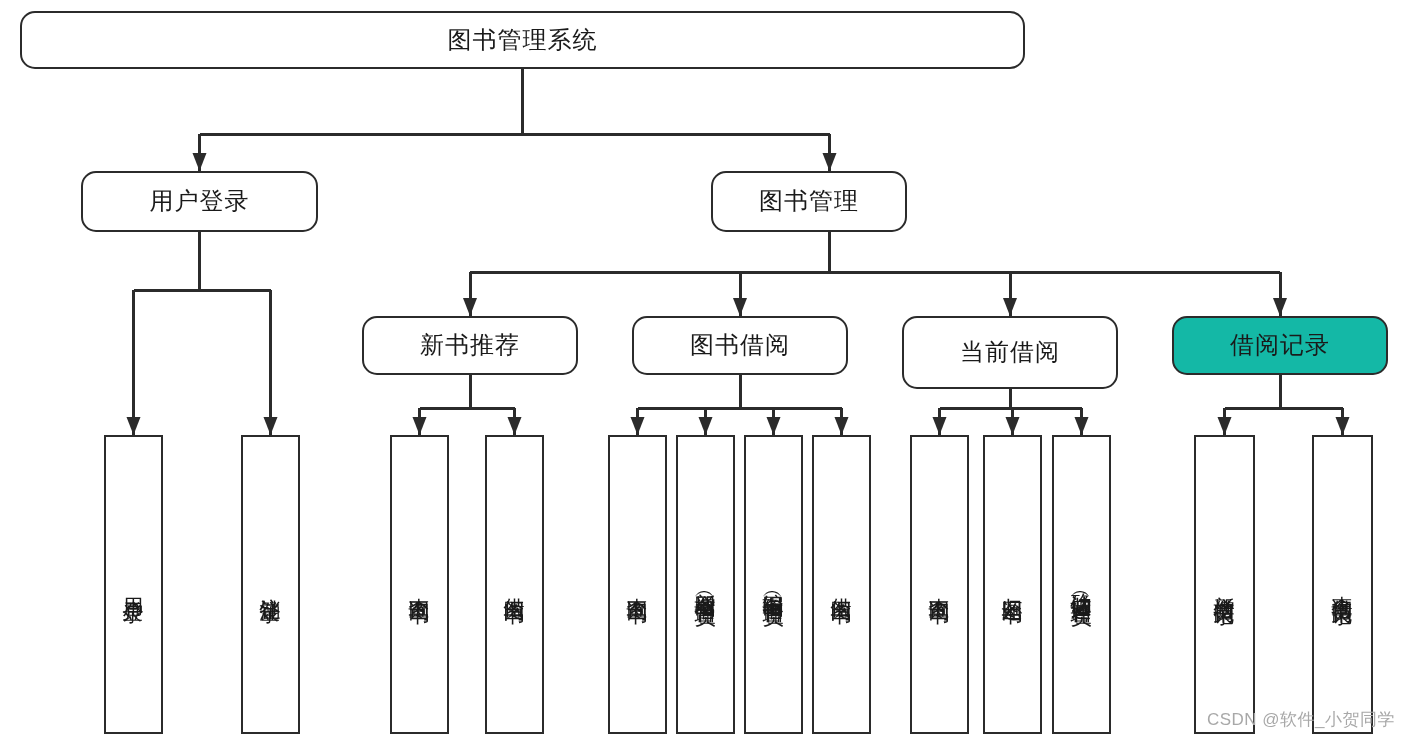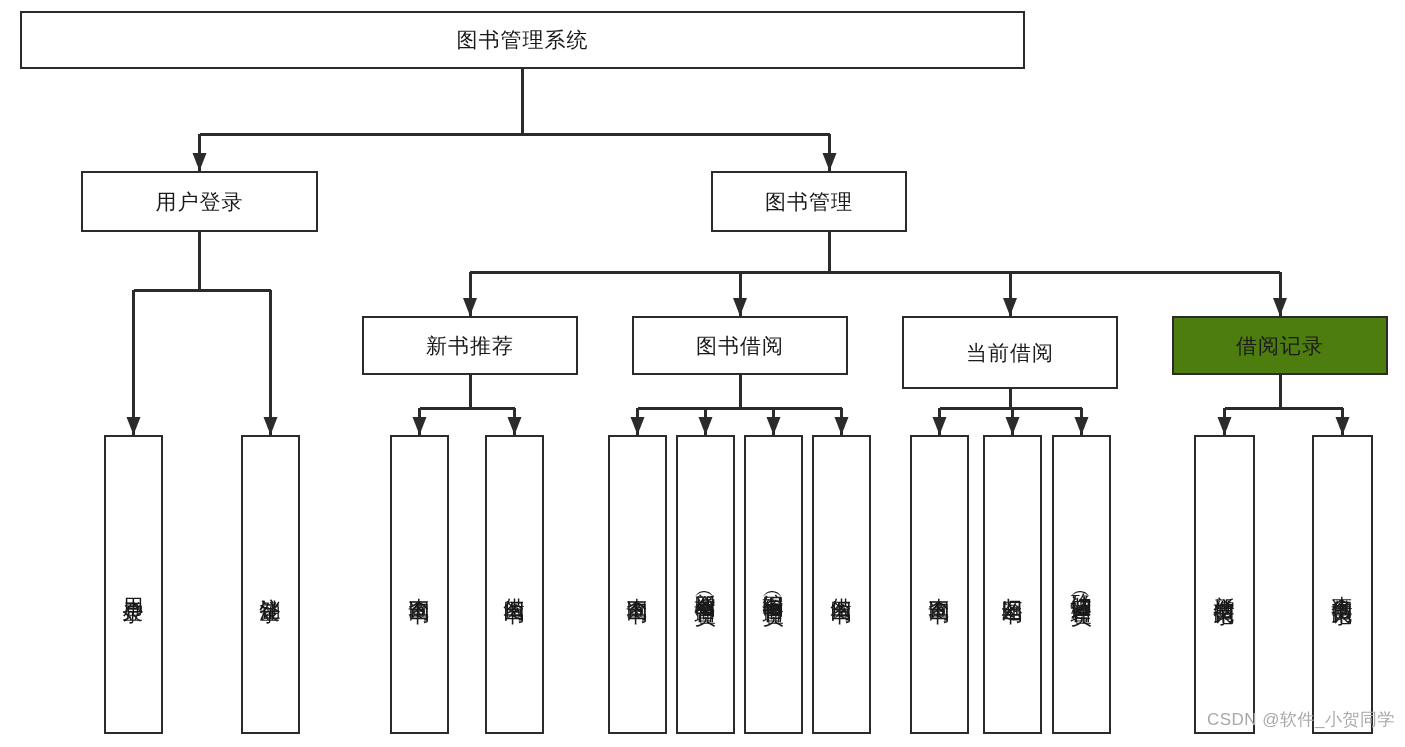--- a/index.html
+++ b/index.html
@@ -30,24 +30,25 @@
     box-sizing: border-box;
     background: #ffffff;
     border: 2px solid #2b2b2b;
     display: flex;
     align-items: center;
     justify-content: center;
     color: #1a1a1a;
     overflow: hidden;
   }
   .node.horizontal {
-    font-size: 21px;
+    font-size: 24px;
     line-height: 1.2;
     letter-spacing: 1px;
     white-space: nowrap;
+    border-radius: 15px;
   }
   .node.vertical {
     font-size: 21px;
     letter-spacing: 2px;
     writing-mode: vertical-rl;
     text-orientation: upright;
     line-height: 1.0;
     padding: 4px 0;
   }
   .node.vertical .label {
@@ -136,21 +137,21 @@
       </div>
       <div class="node horizontal" style="left: 362px; top: 316px; width: 216px; height: 59px; border-color: rgb(43, 43, 43); background: rgb(255, 255, 255); color: rgb(26, 26, 26);">
         <span class="label">新书推荐</span>
       </div>
       <div class="node horizontal" style="left: 632px; top: 316px; width: 216px; height: 59px; border-color: rgb(43, 43, 43); background: rgb(255, 255, 255); color: rgb(26, 26, 26); text-align: center;">
         <span class="label">图书借阅</span>
       </div>
       <div class="node horizontal" style="left: 902px; top: 316px; width: 216px; height: 73px; border-color: rgb(43, 43, 43); background: rgb(255, 255, 255); color: rgb(26, 26, 26);">
         <span class="label">当前借阅</span>
       </div>
-      <div class="node horizontal" style="left: 1172px; top: 316px; width: 216px; height: 59px; border-color: rgb(43, 43, 43); background: #4d7c0f; color: rgb(26, 26, 26);">
+      <div class="node horizontal" style="left: 1172px; top: 316px; width: 216px; height: 59px; border-color: rgb(43, 43, 43); background: #14b8a6; color: rgb(26, 26, 26);">
         <span class="label">借阅记录</span>
       </div>
       <div class="node vertical" style="left: 104px; top: 435px; width: 59px; height: 299px; border-color: rgb(43, 43, 43); background: rgb(255, 255, 255); color: rgb(26, 26, 26);">
         <span class="label">用户登录</span>
       </div>
       <div class="node vertical" style="left: 241px; top: 435px; width: 59px; height: 299px; border-color: rgb(43, 43, 43); background: rgb(255, 255, 255); color: rgb(26, 26, 26);">
         <span class="label">注销登录</span>
       </div>
       <div class="node vertical" style="left: 390px; top: 435px; width: 59px; height: 299px; border-color: rgb(43, 43, 43); background: rgb(255, 255, 255); color: rgb(26, 26, 26);">
         <span class="label">查询图书</span>

